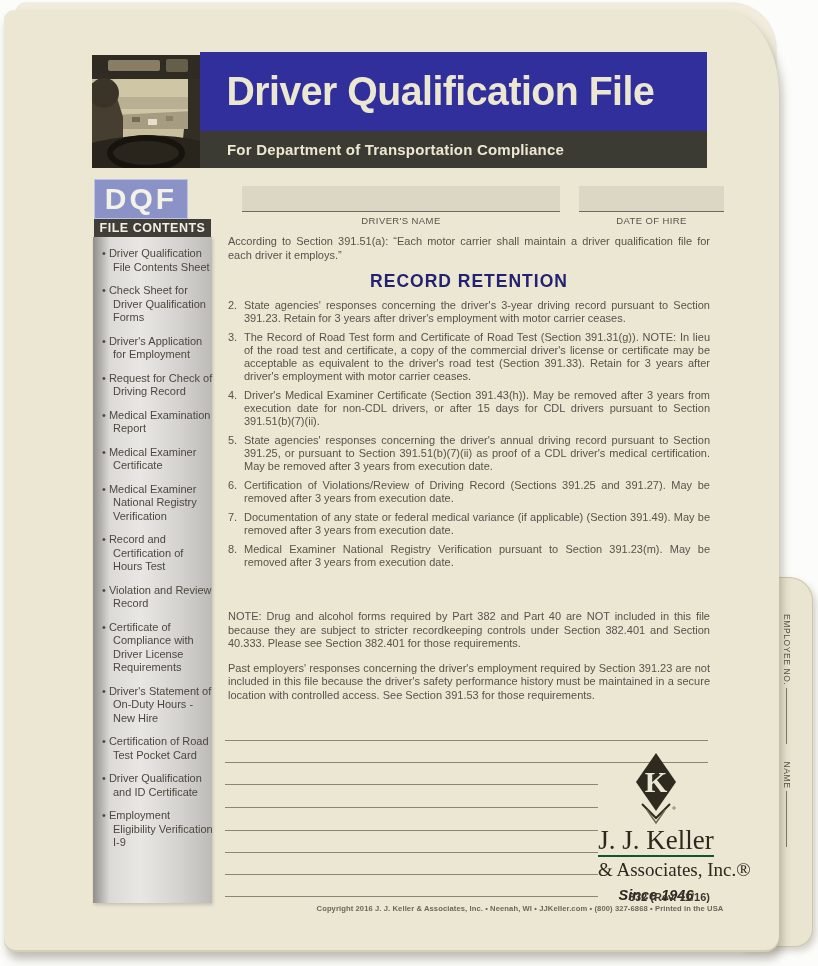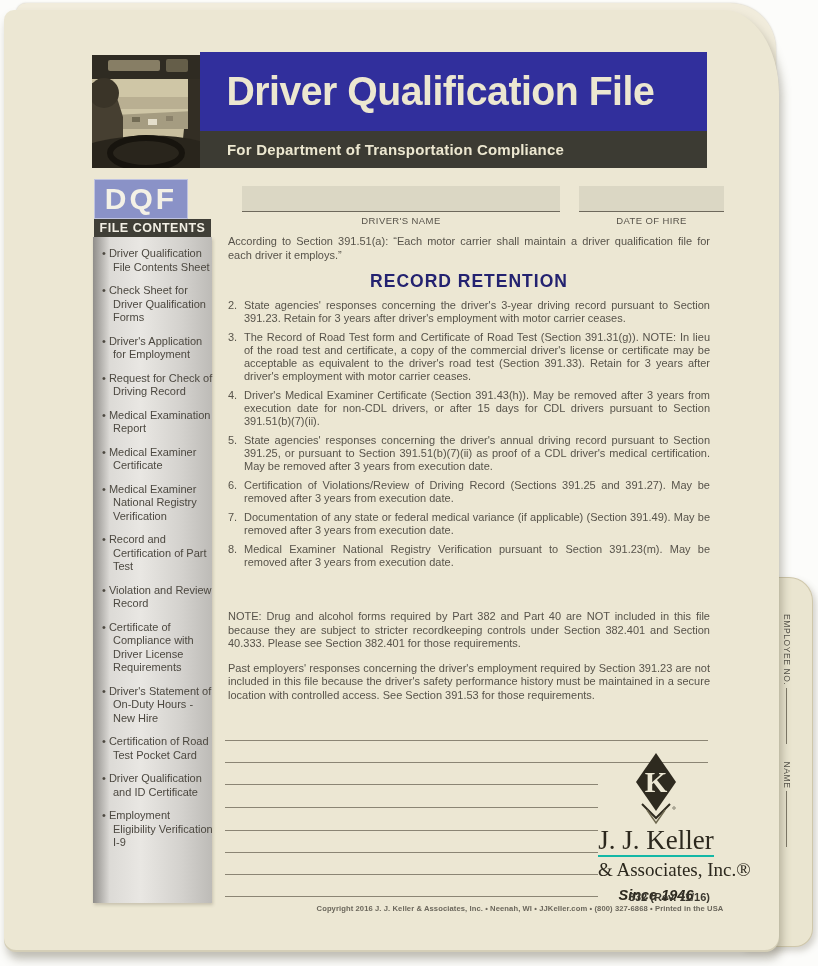--- a/index.html
+++ b/index.html
@@ -101,21 +101,21 @@
   
   .write-lines{position:absolute;left:225px;top:0;width:485px;}
   .wline{position:absolute;height:0;border-bottom:1px solid #8b8574;}
   .wl-long{width:483px;}
   .wl-short{width:373px;}
   
   .logo{position:absolute;left:598px;top:752px;width:116px;text-align:center;}
   .logo .mark{display:block;margin:0 auto;}
   .logo .name{
     font-family:"Liberation Serif", serif;font-size:27px;color:#2c281e;
-    border-bottom:2px solid #14b8a6;padding-bottom:1px;line-height:1.05;
+    border-bottom:2px solid #14532d;padding-bottom:1px;line-height:1.05;
     display:inline-block;white-space:nowrap;
   }
   .logo .assoc{
     font-family:"Liberation Serif", serif;font-size:19px;color:#2c281e;margin-top:2px;white-space:nowrap;
   }
   .logo .since{
     font-size:14.5px;font-weight:bold;font-style:italic;color:#2c281e;margin-top:6px;
   }
   
   .form-no{
@@ -185,21 +185,21 @@
 </div>
 <div class="side-strip">
   <ul class="side-list">
     <li>Driver Qualification File Contents Sheet</li>
     <li>Check Sheet for Driver Qualification Forms</li>
     <li>Driver's Application for Employment</li>
     <li>Request for Check of Driving Record</li>
     <li>Medical Examination Report</li>
     <li>Medical Examiner Certificate</li>
     <li>Medical Examiner National Registry Verification</li>
-    <li>Record and Certification of Part Test</li>
+    <li>Record and Certification of Hours Test</li>
     <li>Violation and Review Record</li>
     <li>Certificate of Compliance with Driver License Requirements</li>
     <li>Driver's Statement of On-Duty Hours - New Hire</li>
     <li>Certification of Road Test Pocket Card</li>
     <li>Driver Qualification and ID Certificate</li>
     <li>Employment Eligibility Verification I-9</li>
   </ul>
 </div>
 
 <div class="field f-name">

